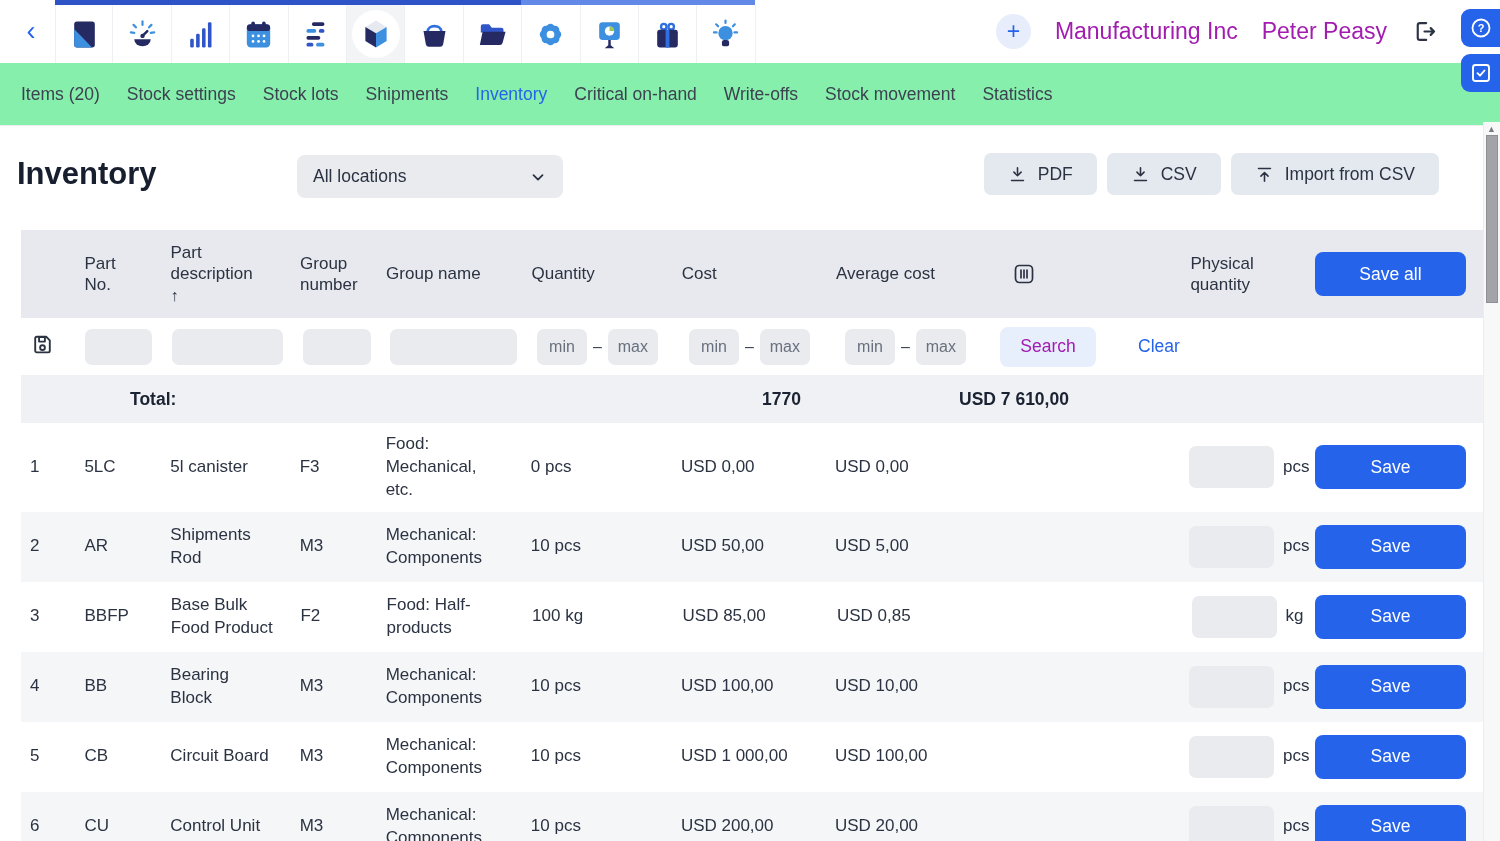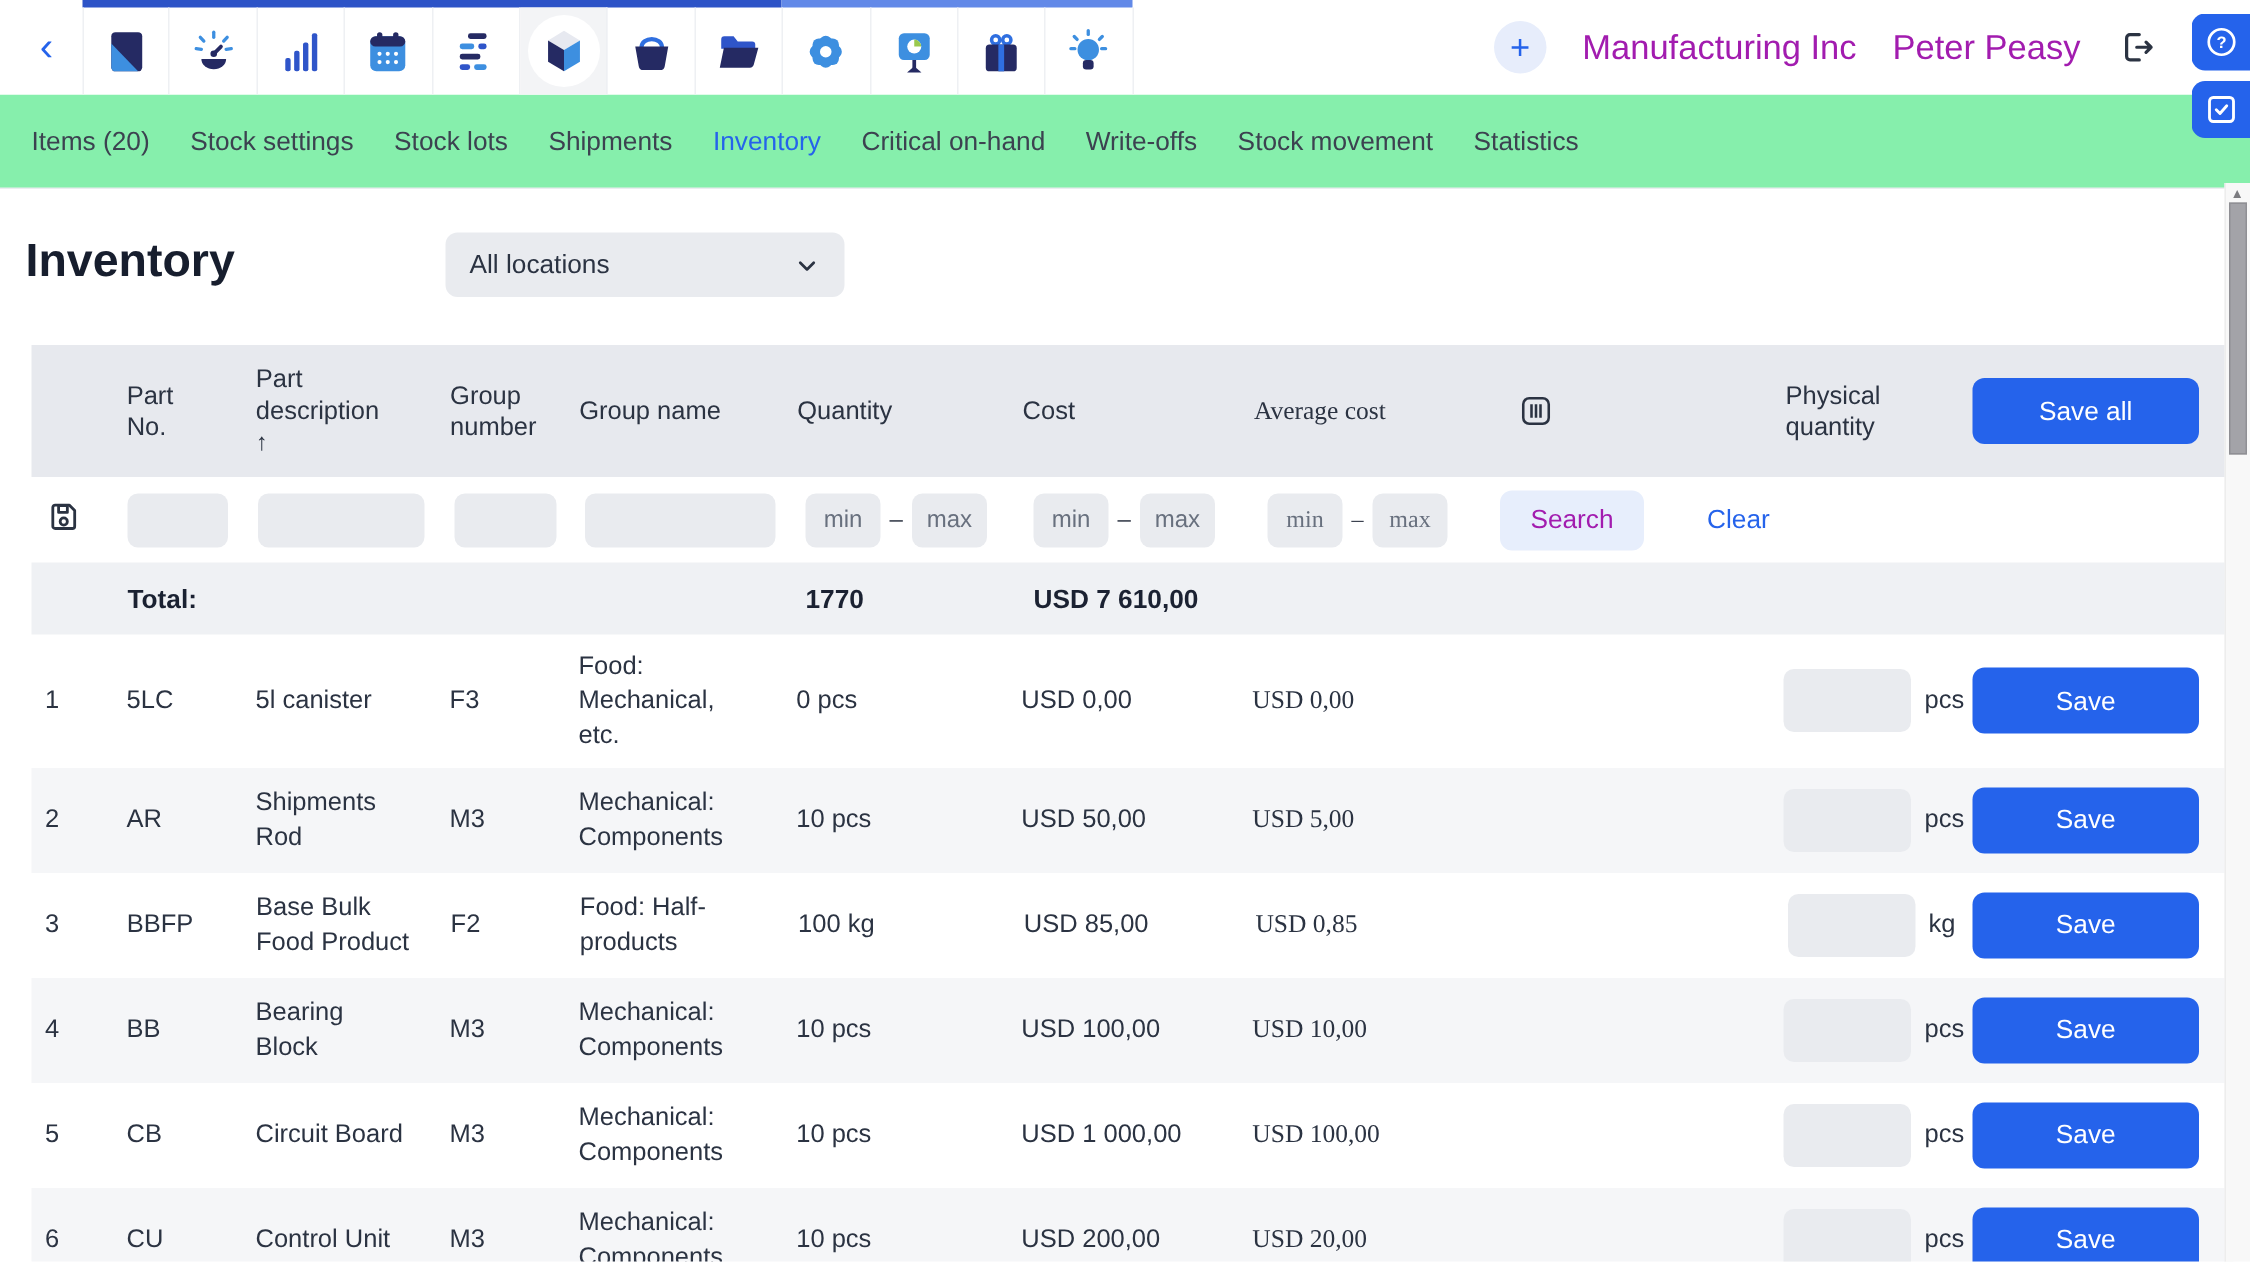--- a/index.html
+++ b/index.html
@@ -49,21 +49,21 @@
   
   .tbl { margin-left:21px; width:1468px; }
   .cell { padding-right:10px; }
   .c-num   { width:64px;  padding-left:9px; }
   .c-pno   { width:87px; }
   .c-desc  { width:131px; }
   .c-gno   { width:87px; }
   .c-gname { width:147px; }
   .c-qty   { width:152px; }
   .c-cost  { width:156px; }
-  .c-avg   { width:155px;font-family:Liberation Serif, serif; }
+  .c-avg   { width:155px; }
   .c-ci    { width:80px; display:flex; justify-content:center; }
   .c-phys  { width:248px; display:flex; align-items:center; }
   .c-save  { flex:1; display:flex; align-items:center; }
   .w104 { display:inline-block; max-width:104px; }
   .w112 { display:inline-block; max-width:112px; }
 
   .thead { display:flex; align-items:center; min-height:88px; background:#e7e9ee;
     font-size:17px; font-weight:500; color:#2b3342; line-height:1.25; }
   .hd-pno span { display:inline-block; max-width:46px; }
   .hd-desc span.t { display:inline-block; max-width:92px; }
@@ -84,21 +84,21 @@
   .minmax { display:flex; align-items:center; gap:6px; }
   .mm { width:50px; text-align:center; padding:0 4px; }
   .dash { color:#3c4250; font-size:16px; }
   .f-rest { flex:1; display:flex; align-items:center; }
   .search-btn { width:96px; height:40px; background:#e7eefc; color:#a21caf; border:none;
     border-radius:8px; font-size:17.5px; cursor:pointer; font-family:inherit; }
   .clear-btn { margin-left:42px; background:none; border:none; color:#2563eb; font-size:17.5px;
     cursor:pointer; font-family:inherit; }
 
   .ttotal { display:flex; align-items:center; min-height:48px; background:#eff1f4;
-    font-size:17.5px; font-weight:700; color:#1b2232; }
+    font-size:17.5px; font-weight:700; color:#1b2232;gap:45px; }
 
   .trow { display:flex; align-items:center; font-size:17px; color:#2b3342; line-height:1.35;
     padding:10px 0; min-height:70px; }
   .trow.even { background:#f5f6f8; }
   .phys-input { width:85px; height:42px; background:#e9ebef; border:none; border-radius:7px;
     margin-left:122px; padding:0 10px; font-size:16px; font-family:inherit; }
   .unit { margin-left:9px; }
 
   
   .scrollbar { position:fixed; right:0; top:122px; bottom:0; width:17px; background:#f8f8f8;
@@ -273,20 +273,43 @@
 </nav>
 
 <section class="page-head">
   <h1 class="page-title">Inventory</h1>
   <button class="loc-select">
     <span>All locations</span>
     <svg width="18" height="18" viewBox="0 0 24 24" fill="none" stroke="#2b3342" stroke-width="2.4" stroke-linecap="round" stroke-linejoin="round">
       <polyline points="6,9.5 12,15.5 18,9.5"></polyline>
     </svg>
   </button>
+  <div class="actions">
+    <button class="gbtn">
+      <svg width="19" height="19" viewBox="0 0 24 24" fill="none" stroke="#2b3342" stroke-width="2" stroke-linecap="round" stroke-linejoin="round">
+        <path d="M12 3.5 v10 m-4.5-4.5 4.5 4.5 4.5-4.5"></path>
+          <path d="M4.5 19.5 h15"></path>
+      </svg>
+      <span>PDF</span>
+    </button>
+    <button class="gbtn">
+      <svg width="19" height="19" viewBox="0 0 24 24" fill="none" stroke="#2b3342" stroke-width="2" stroke-linecap="round" stroke-linejoin="round">
+        <path d="M12 3.5 v10 m-4.5-4.5 4.5 4.5 4.5-4.5"></path>
+          <path d="M4.5 19.5 h15"></path>
+      </svg>
+      <span>CSV</span>
+    </button>
+    <button class="gbtn">
+      <svg width="19" height="19" viewBox="0 0 24 24" fill="none" stroke="#2b3342" stroke-width="2" stroke-linecap="round" stroke-linejoin="round">
+        <path d="M4.5 4.5 h15"></path>
+          <path d="M12 20.5 v-11 m-4.5 4.5 4.5-4.5 4.5 4.5"></path>
+      </svg>
+      <span>Import from CSV</span>
+    </button>
+  </div>
 </section>
 
 <section class="tbl">
 
   <div class="thead">
     <div class="cell c-num"></div>
     <div class="cell c-pno hd-pno"><span>Part No.</span></div>
     <div class="cell c-desc hd-desc">
       <span class="t">Part description</span>
       <span class="sort-arrow">↑</span>

